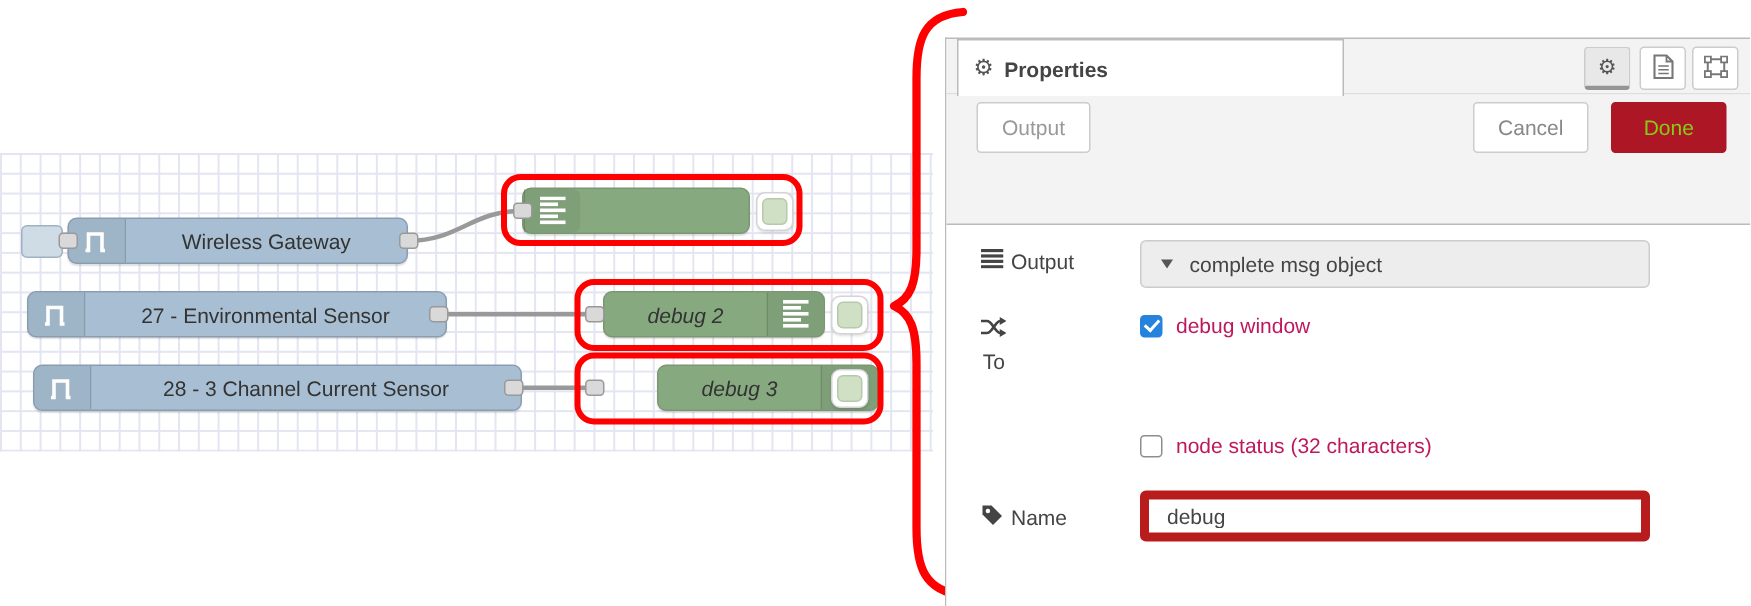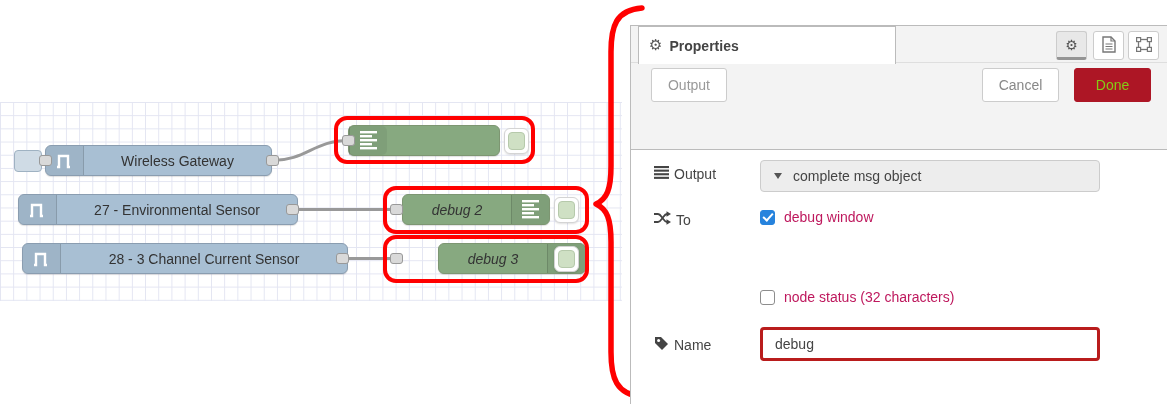--- a/index.html
+++ b/index.html
@@ -60,21 +60,21 @@
   .dropdown{position:absolute;left:129px;top:10px;width:340px;height:32px;background:#ededed;
     border:1px solid #ccc;border-radius:4px;display:flex;align-items:center;gap:11px;
     padding-left:13px;color:#444;cursor:pointer;}
   .caret-down{width:0;height:0;border-left:4.5px solid transparent;border-right:4.5px solid transparent;
     border-top:6px solid #555;}
   .cb-row{position:absolute;left:129px;display:flex;align-items:center;gap:9px;color:#be185d;cursor:pointer;}
   .cb{width:15px;height:15px;border:1.5px solid #8d8d8d;border-radius:3px;background:#fff;position:relative;}
   .cb.checked{background:var(--checkbox);border-color:var(--checkbox);}
   .cb.checked::after{content:"";position:absolute;left:4.2px;top:0.8px;width:4px;height:8px;
     border:solid #fff;border-width:0 2px 2px 0;transform:rotate(42deg);}
-  .text-input{position:absolute;left:129px;top:177px;width:340px;height:34px;border:3px solid #b91c1c;
+  .text-input{position:absolute;left:129px;top:177px;width:340px;height:34px;border:6px solid #b91c1c;
     border-radius:4px;padding-left:12px;font-size:14px;color:#444;font-family:"Liberation Sans",sans-serif;outline:none;}
 </style>
 </head>
 <body>
 
 <div class="screen">
 
   <div class="canvas"></div>
 
   <svg class="overlay">
@@ -227,21 +227,21 @@
               </g>
             </svg>
         </span>
         <span>Output</span>
       </div>
       <div class="dropdown">
         <span class="caret-down"></span>
         <span>complete msg object</span>
       </div>
 
-      <div class="field-label" style="top:61px;">
+      <div class="field-label" style="top:61px;flex-direction:column;">
         <span>
           <svg width="17" height="14" viewBox="0 0 17 14">
               <g fill="none" stroke="#444" stroke-width="1.8">
                 <path d="M0 3 H4 C6 3 7 5 8.5 7 C10 9 11 11 13 11"></path>
                 <path d="M0 11 H4 C6 11 7 9 8.5 7 C10 5 11 3 13 3"></path>
               </g>
               <g fill="#444">
                 <polygon points="12.5,8.3 17,11 12.5,13.7"></polygon>
                 <polygon points="12.5,0.3 17,3 12.5,5.7"></polygon>
               </g>

